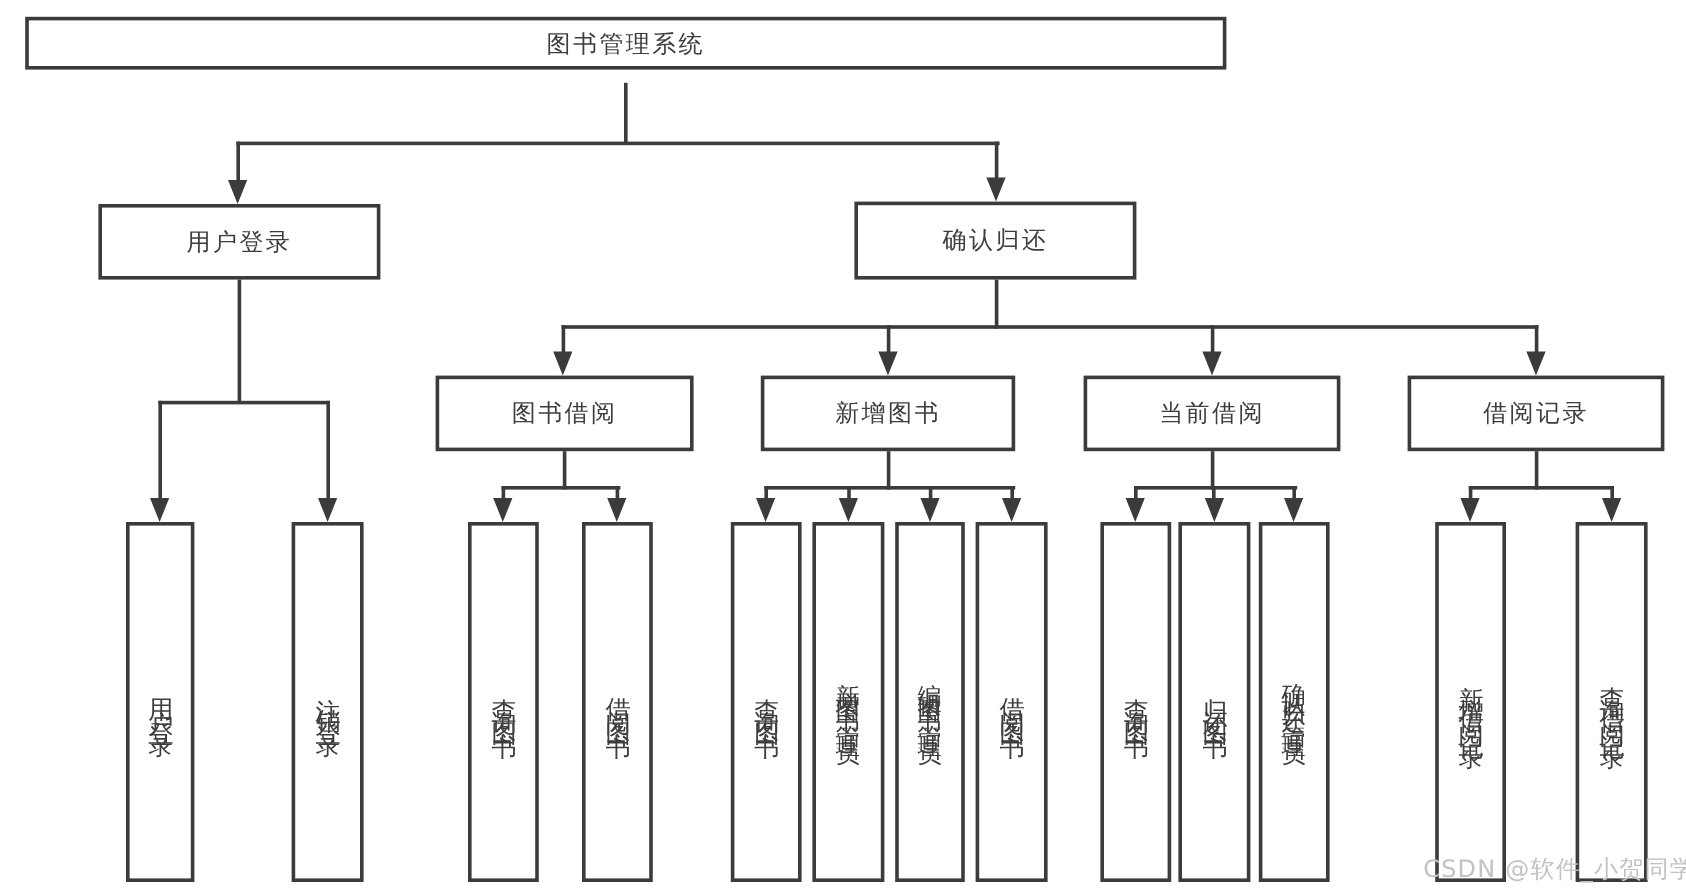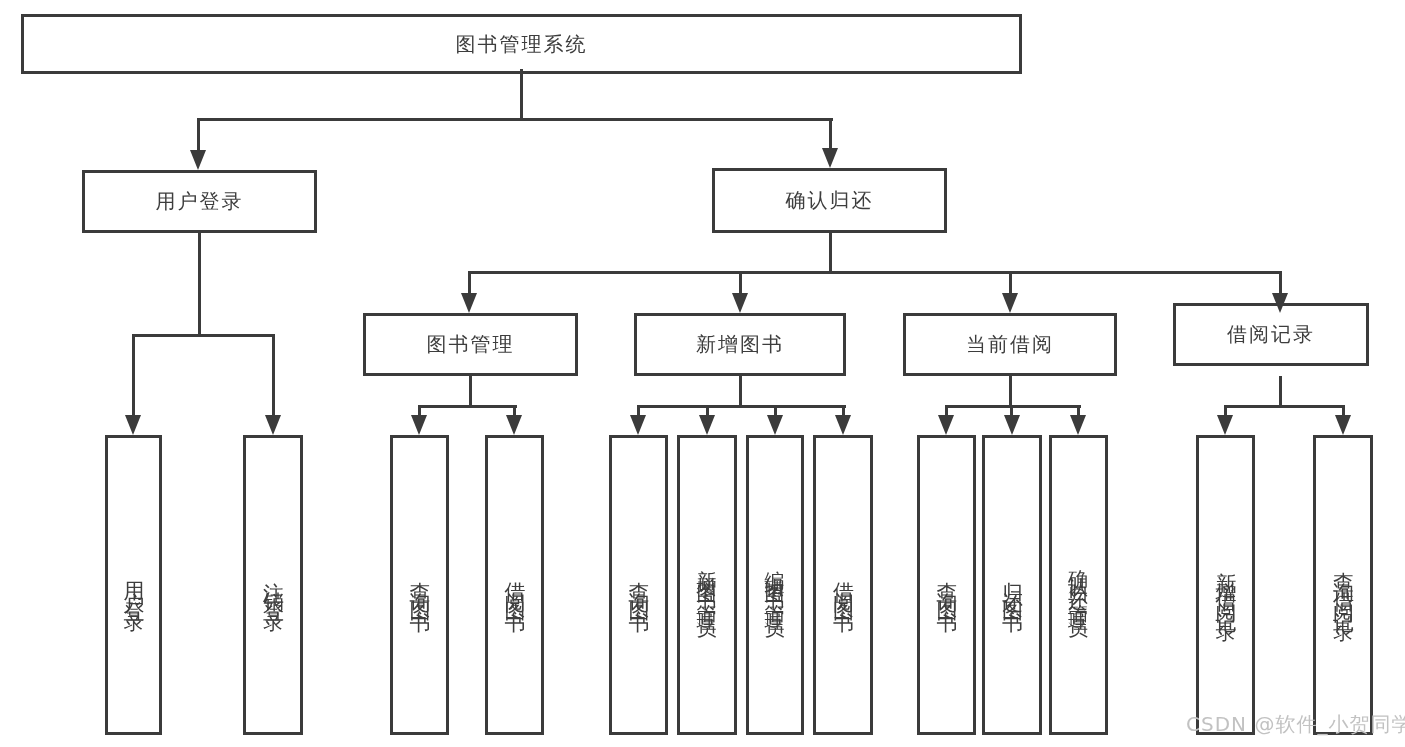--- a/index.html
+++ b/index.html
@@ -31,45 +31,45 @@
     position:absolute; left:1186px; top:711px;
     font-size:20px; color:#c2c2c2; letter-spacing:1px; white-space:nowrap;
     z-index:10;
   }
 </style>
 </head>
 <body>
 
 <div class="canvas">
 
-  <div class="box" style="left:21px;top:14px;width:1001px;height:60px">
+  <div class="box" style="left:21px;top:14px;width:1001px;height:44px">
     <span class="lbl">图书管理系统</span>
   </div>
 
   <div class="box" style="left:82px;top:170px;width:235px;height:63px">
     <span class="lbl">用户登录</span>
   </div>
 
   <div class="box" style="left:712px;top:168px;width:235px;height:65px">
     <span class="lbl">确认归还</span>
   </div>
 
   <div class="box" style="left:363px;top:313px;width:215px;height:63px">
-    <span class="lbl">图书管理</span>
+    <span class="lbl">图书借阅</span>
   </div>
 
   <div class="box" style="left:634px;top:313px;width:212px;height:63px">
     <span class="lbl">新增图书</span>
   </div>
 
   <div class="box" style="left:903px;top:313px;width:214px;height:63px">
     <span class="lbl">当前借阅</span>
   </div>
 
-  <div class="box" style="left:1173px;top:303px;width:196px;height:63px">
+  <div class="box" style="left:1173px;top:313px;width:214px;height:63px">
     <span class="lbl">借阅记录</span>
   </div>
 
   <div class="box v" style="left:105px;top:435px;width:57px;height:300px">
     <span class="lbl">用户登录</span>
   </div>
   <div class="box v" style="left:243px;top:435px;width:60px;height:300px">
     <span class="lbl">注销登录</span>
   </div>
 

